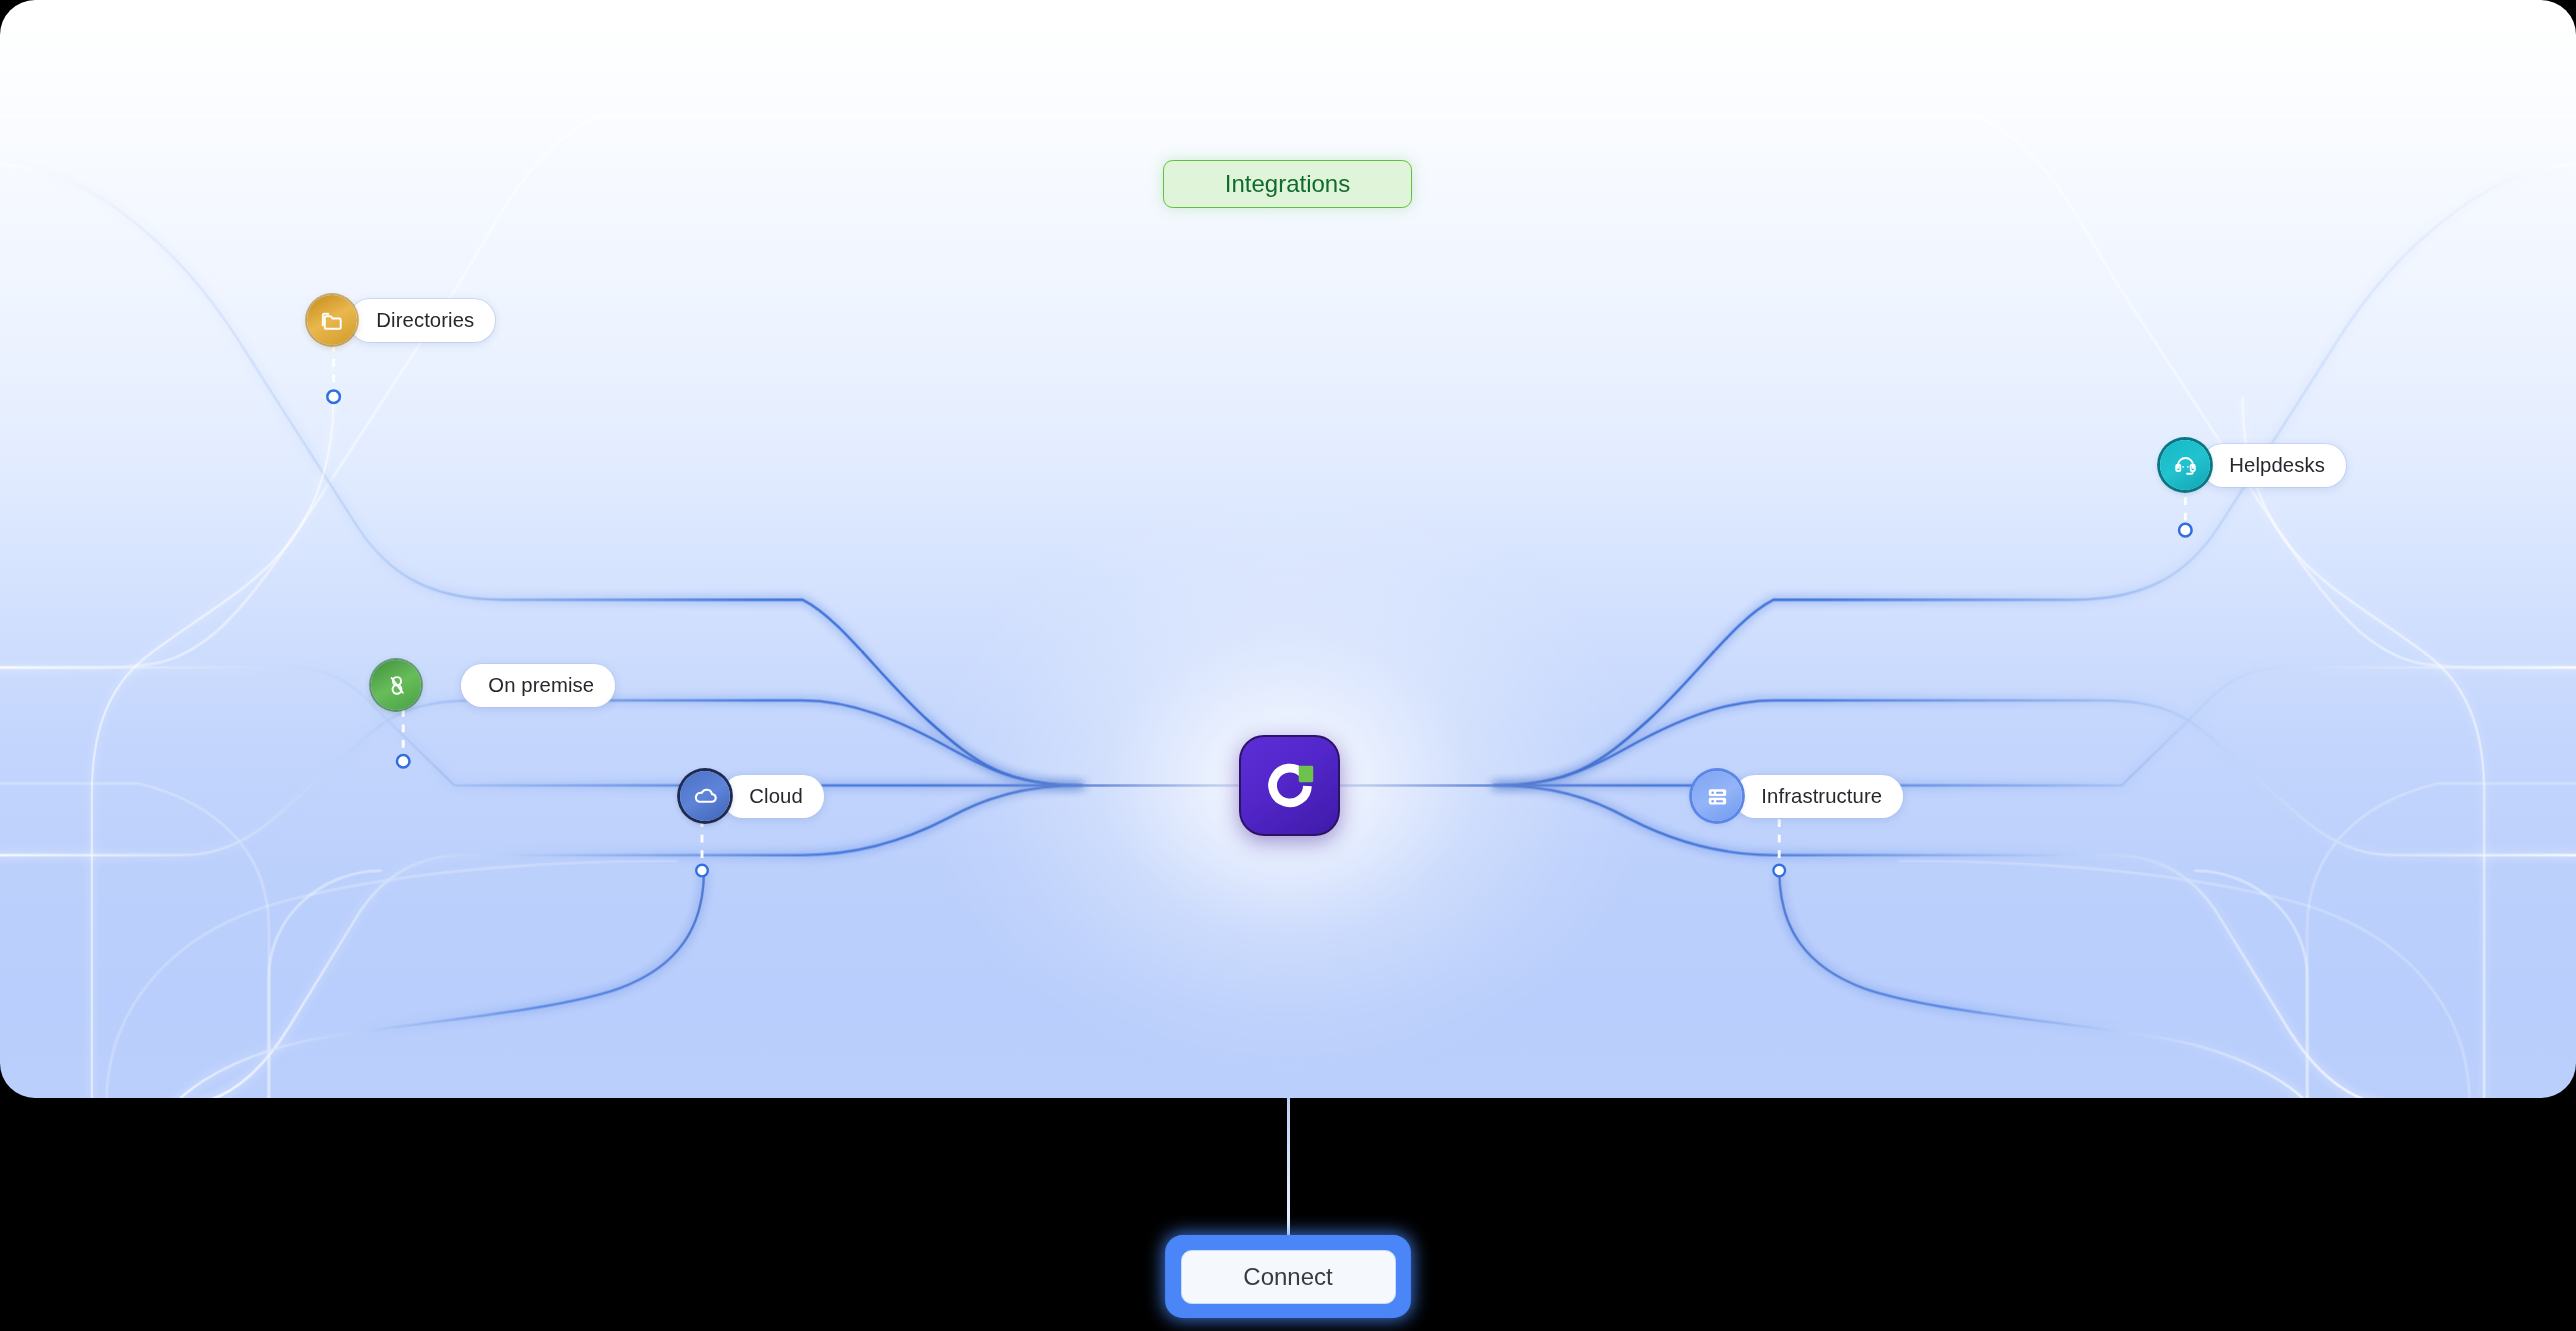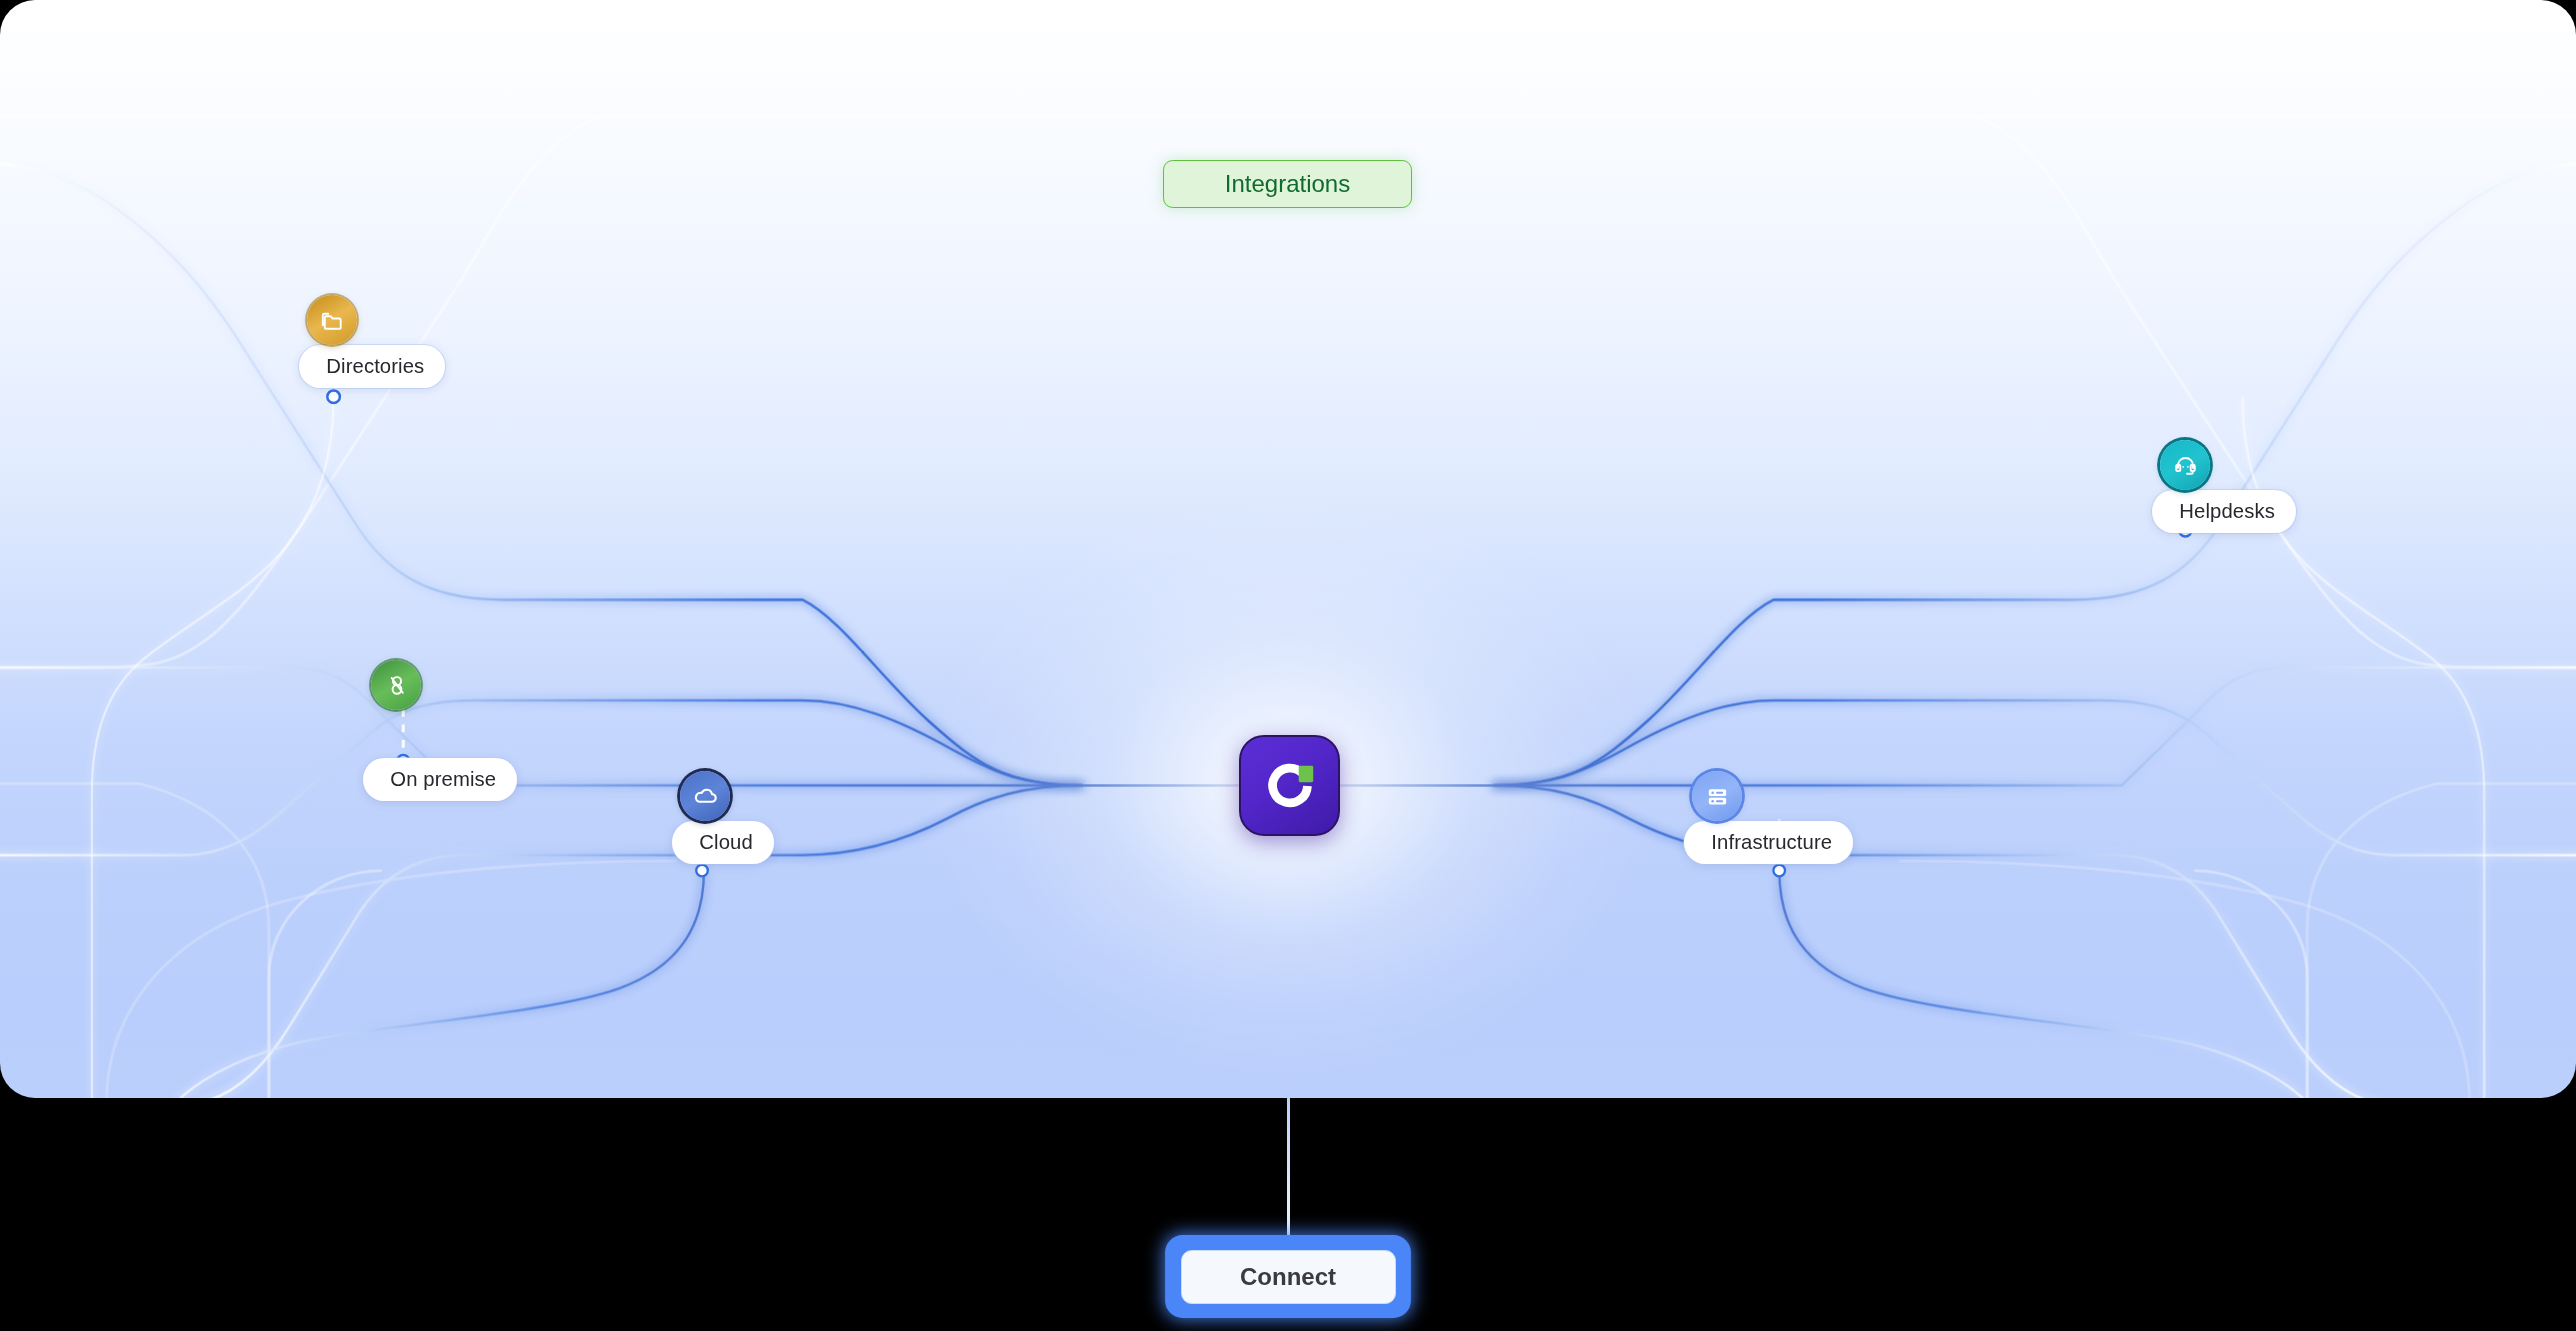--- a/index.html
+++ b/index.html
@@ -59,23 +59,23 @@
       rgba(255,255,255,0) 72%);
     pointer-events: none;
   }
 
   #wires { position: absolute; left: 0; top: 0; width: 2576px; height: 1098px; }
 
   
   .node {
     position: absolute;
     display: flex;
+    align-items: center;
     gap: 0;
     white-space: nowrap;
-    flex-direction: column;
   }
 
   .node-icon {
     position: relative;
     z-index: 3;
     width: 50px;
     height: 50px;
     border-radius: 50%;
     display: flex;
     align-items: center;
@@ -151,21 +151,20 @@
     top: 1237px;
     width: 242px;
     height: 79px;
     display: flex;
     align-items: center;
     justify-content: center;
     border-radius: 15.5px;
     background: #4a86f7;
     box-shadow: 0 0 0 1.9px #4a86f7, 0 0 17.4px 3.9px rgba(74,134,247,0.85);
     z-index: 8;
-    font-weight: bold;
   }
   #connect-button {
     width: 215px;
     height: 54px;
     border-radius: 10.6px;
     background: #f5f8fd;
     border: 1.9px solid #c9dcfa;
     display: flex;
     align-items: center;
     justify-content: center;

